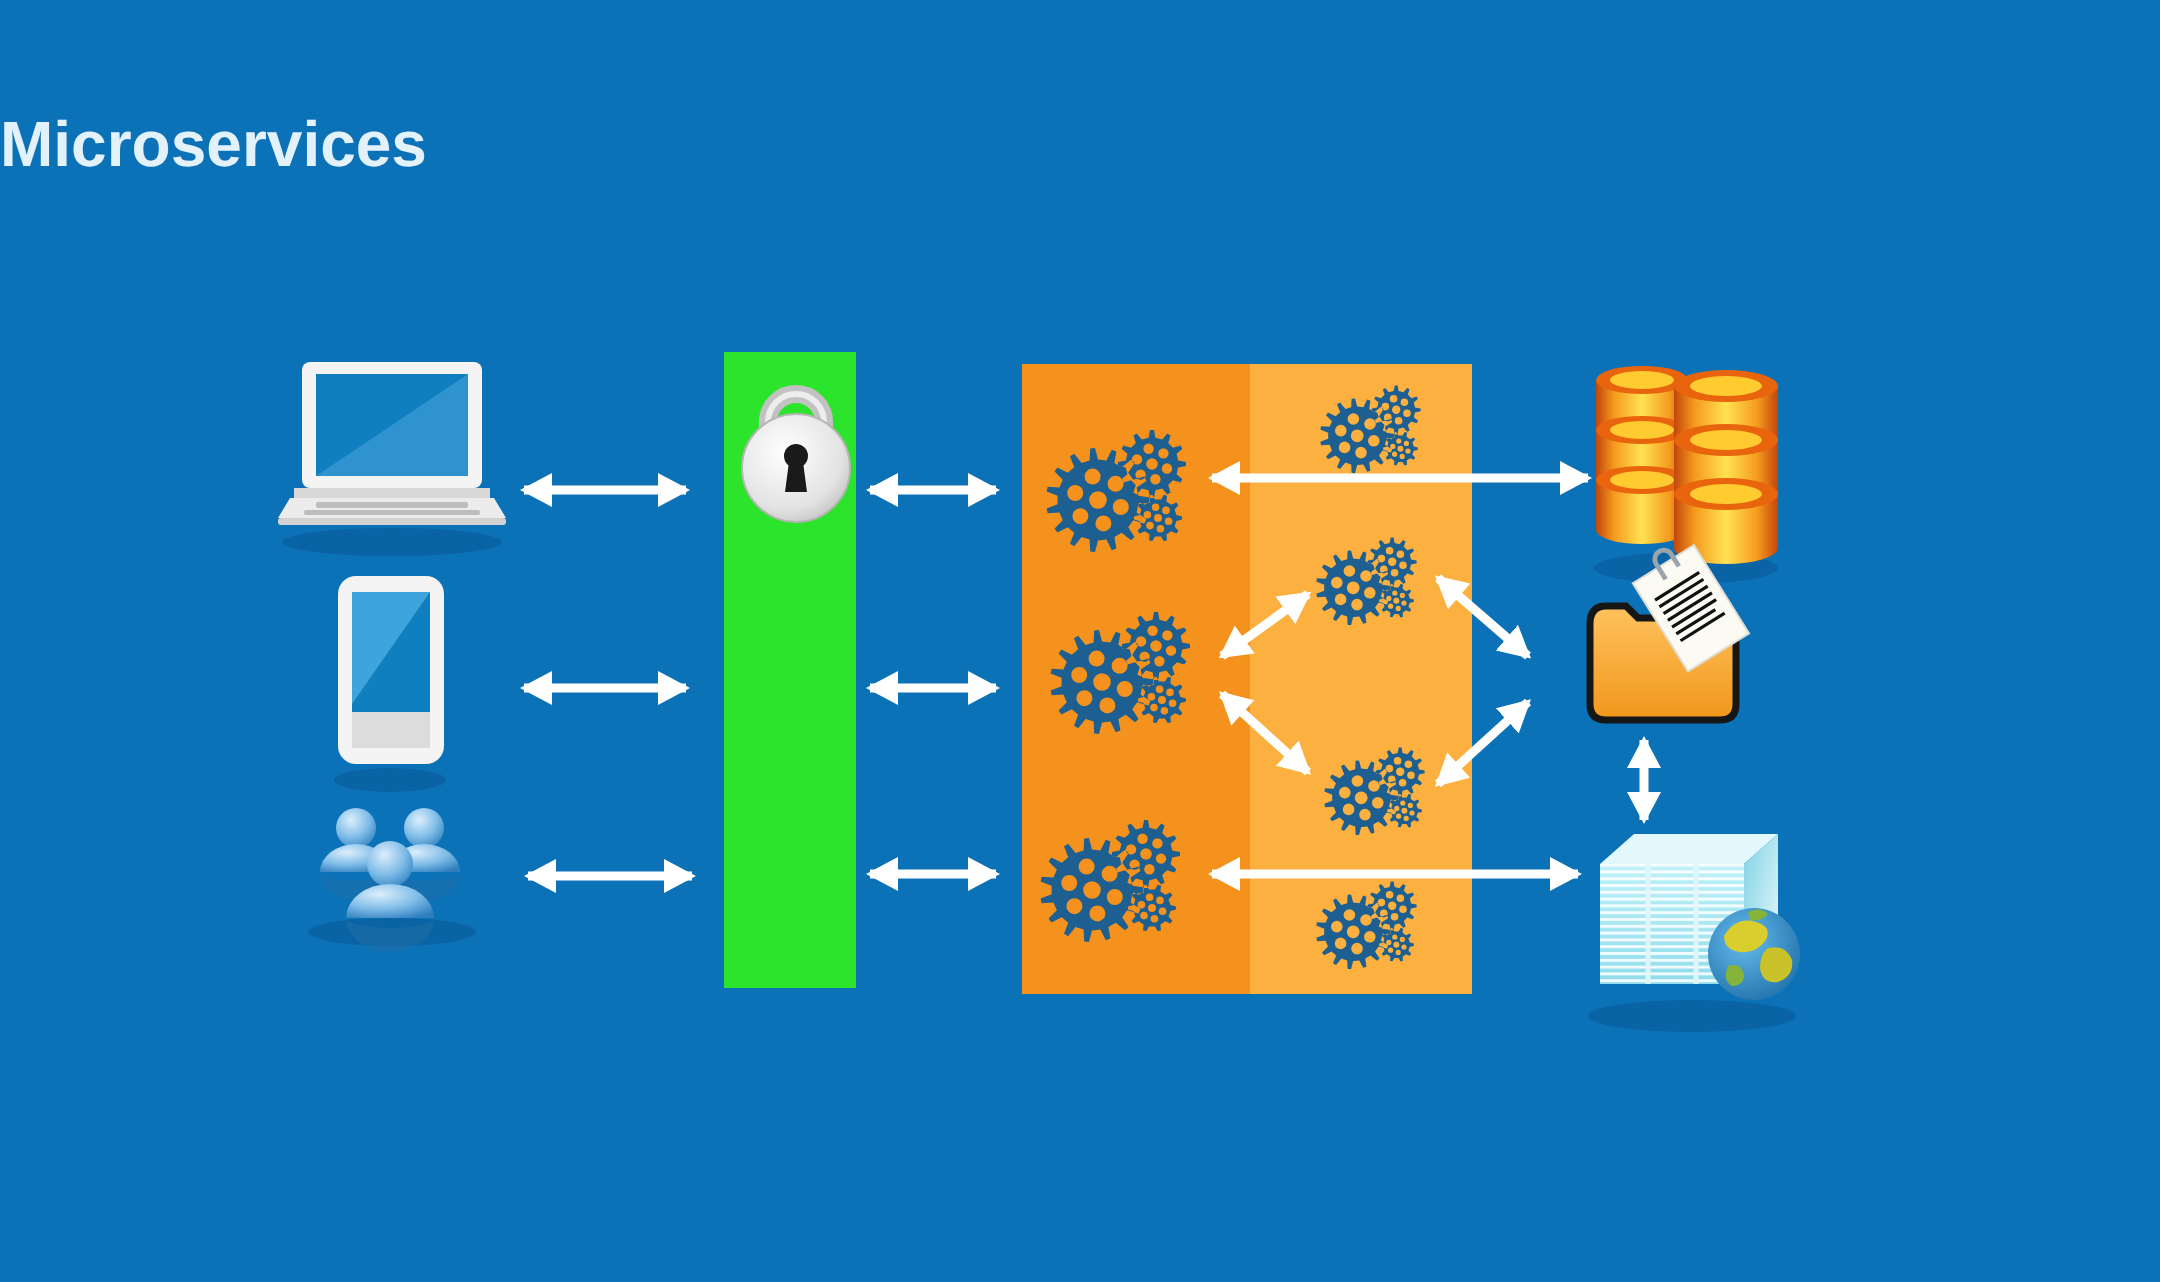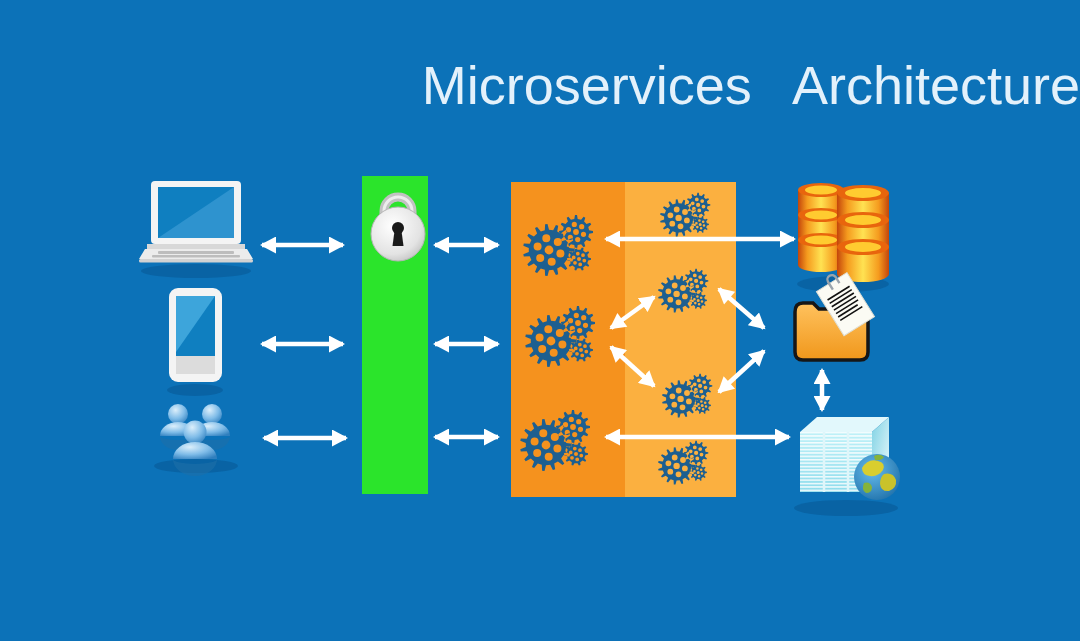--- a/index.html
+++ b/index.html
@@ -4,37 +4,36 @@
 <style>
   :root{
     --background:#0C72B8; --title-text:#E3F1FB; --gateway-green:#2BE42B;
     --panel-dark-orange:#F5921E; --panel-light-orange:#FBB040;
     --gear-blue:#1D5F90; --arrow-white:#FFFFFF;
   }
   html,body{margin:0;padding:0;}
   body{width:1080px;height:641px;overflow:hidden;background:var(--background);
        font-family:"Liberation Sans","DejaVu Sans",sans-serif;}
   .stage{position:relative;width:1080px;height:641px;background:var(--background);}
-  .title{position:absolute;top:54px;left:0;width:100%;display:flex;justify-content:flex-end;
-         gap:40px;color:var(--title-text);font-size:54px;font-weight:normal;letter-spacing:0px;}
+  .title{position:absolute;top:54px;left:0;width:100%;display:flex;justify-content:flex-start;
+         gap:40px;color:var(--title-text);font-size:32px;font-weight:bold;letter-spacing:0px;}
   svg.canvas{position:absolute;left:0;top:0;}
   .arrow{stroke:var(--arrow-white);stroke-width:4.5;}
   .gear{fill:var(--gear-blue);}
   .panel-dark{fill:var(--panel-dark-orange);}
   .panel-light{fill:var(--panel-light-orange);}
   .gatebar{fill:var(--gateway-green);}
   .refl{fill:#07538C;opacity:.45;}
 </style>
 </head>
 <body>
 
 <div class="stage">
   <div class="title">
     <span>Microservices</span>
-    <span>Architecture</span>
   </div>
 
   <svg class="canvas" width="1080" height="641" viewBox="0 0 1080 641">
     <defs>
       <marker id="ahe" markerUnits="userSpaceOnUse" markerWidth="18" markerHeight="17" refX="14" refY="8.5" orient="auto">
           <path d="M0,0 L16,8.5 L0,17 Z" fill="#FFFFFF"></path>
         </marker>
       <marker id="ahs" markerUnits="userSpaceOnUse" markerWidth="18" markerHeight="17" refX="2" refY="8.5" orient="auto">
           <path d="M16,0 L0,8.5 L16,17 Z" fill="#FFFFFF"></path>
         </marker>

